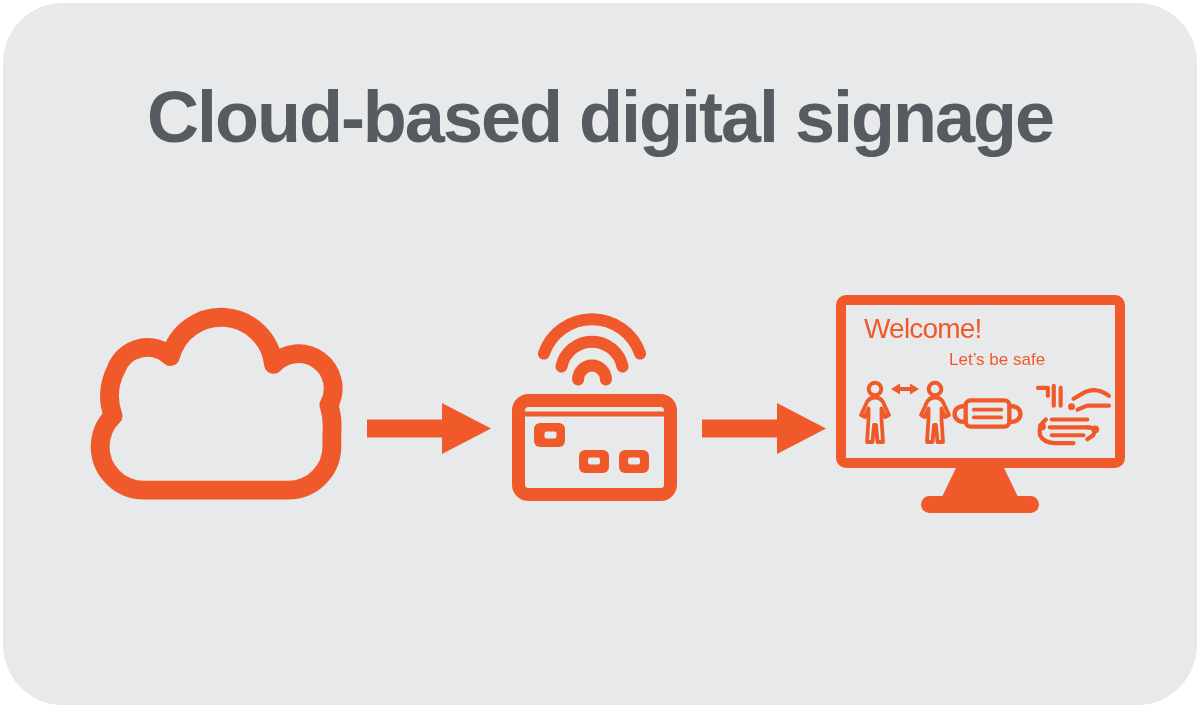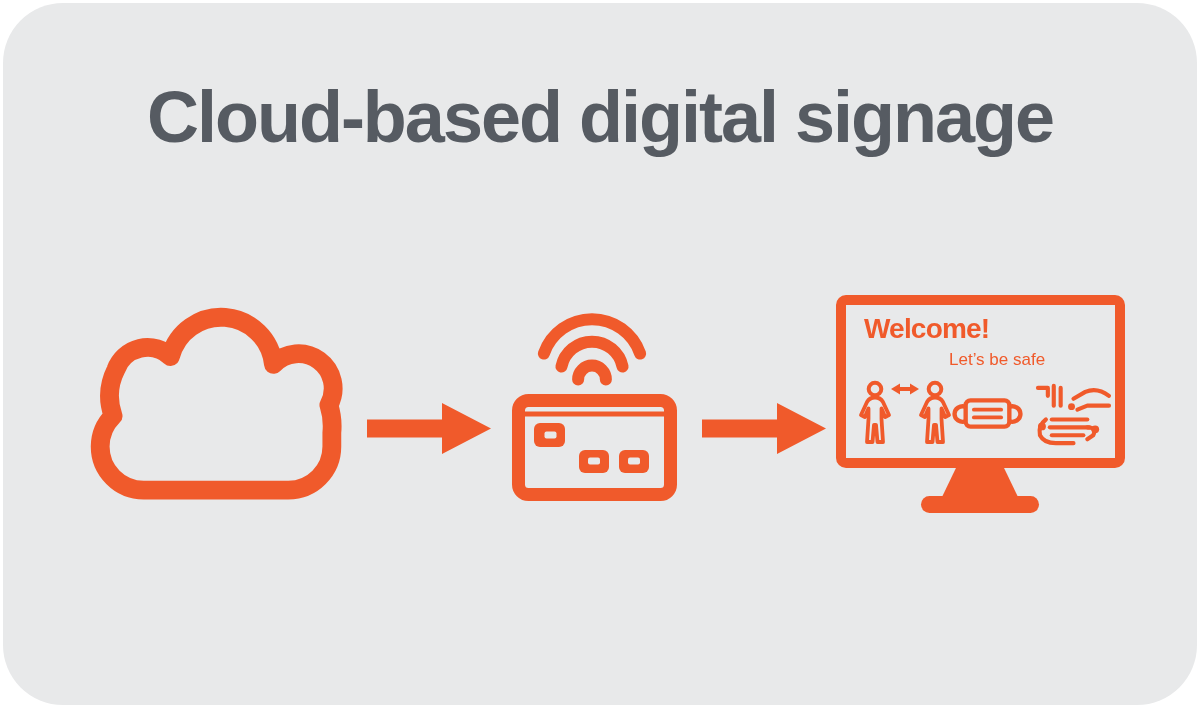--- a/index.html
+++ b/index.html
@@ -17,21 +17,21 @@
 
   .cloud    { left:86px;  top:306px; width:262px; height:198px; }
   .arrow1   { left:367px; top:403px; width:124px; height:51px; }
   .arrow2   { left:702px; top:403px; width:124px; height:51px; }
   .wifi     { left:536px; top:311px; width:112px; height:74px; }
   .player   { left:512px; top:394px; width:166px; height:108px; }
 
   .monitor  { left:836px; top:295px; width:289px; height:173px;
               border:10px solid var(--accent,#F05A2B); border-radius:10px; box-sizing:border-box; }
   .screen   { position:absolute; inset:0; }
-  .welcome  { position:absolute; left:18px; top:8px; font-size:28px; font-weight:700;
+  .welcome  { position:absolute; left:18px; top:8px; font-size:28px; font-weight:400;
               letter-spacing:-0.8px; color:var(--accent,#F05A2B); }
   .lets     { position:absolute; left:103px; top:45px; font-size:17px; font-weight:400;
               color:var(--accent,#F05A2B); }
   .distancing { left:13px;  top:76px; width:94px; height:66px; }
   .mask       { left:106px; top:93px; width:71px; height:33px; }
   .handwash   { left:186px; top:77px; width:81px; height:71px; }
 
   .stand-neck { left:942px; top:467px; width:76px; height:30px; background:var(--accent,#F05A2B);
                 clip-path:polygon(19% 0, 81% 0, 100% 100%, 0 100%); }
   .stand-base { left:921px; top:496px; width:118px; height:17px; background:var(--accent,#F05A2B);

